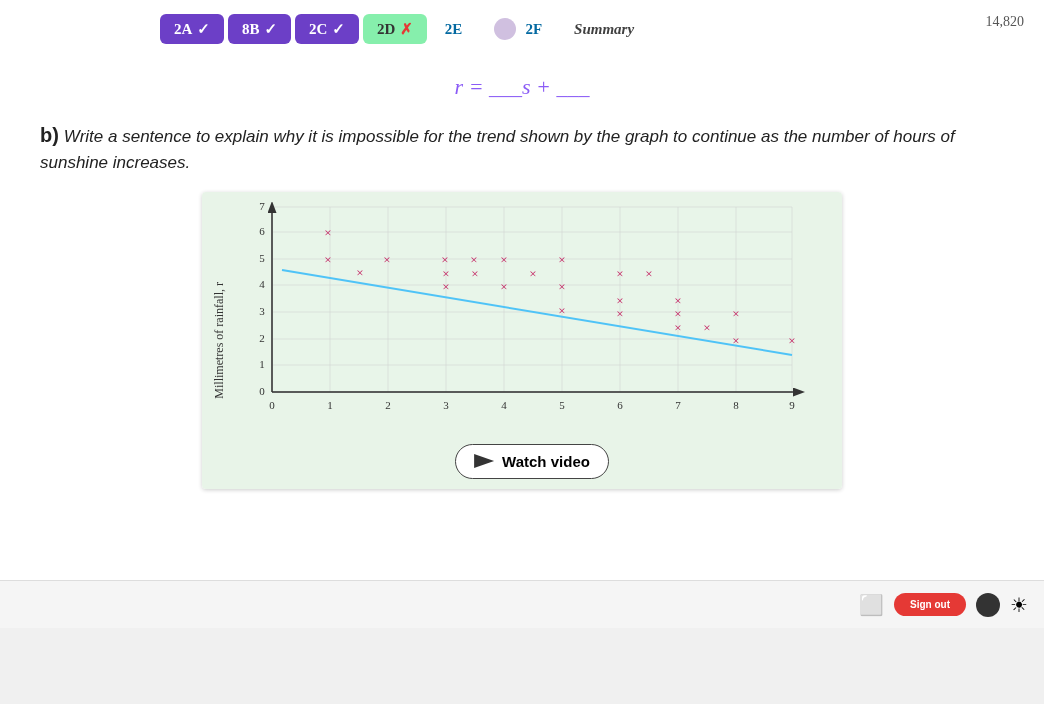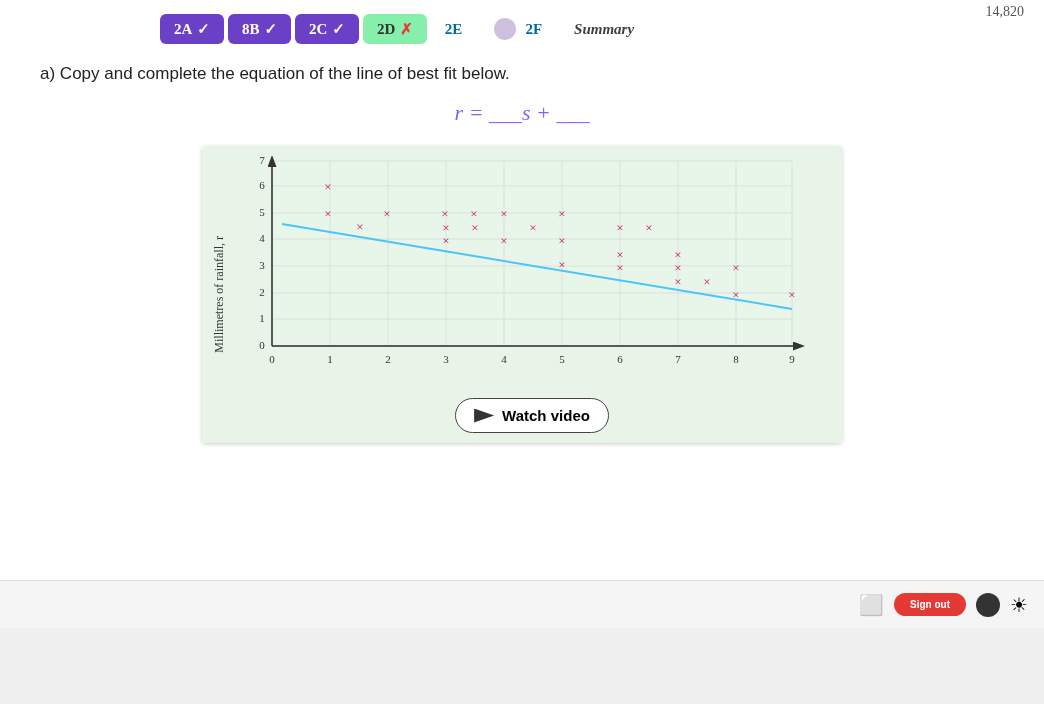--- a/index.html
+++ b/index.html
@@ -231,36 +231,36 @@
     <div class="tab-item tab-inactive">
       <span>2E</span>
     </div>
     <div class="tab-item tab-inactive">
       <span style="display:inline-block;width:22px;height:22px;background:#d0c0e0;border-radius:50%;vertical-align:middle;margin-right:4px;"></span>
       <span>2F</span>
     </div>
     <div class="tab-item tab-summary">
       <span>Summary</span>
     </div>
-    <div style="position:absolute;top:4px;right:20px;font-size:14px;color:#555;">
+    <div style="position:absolute;top:14px;right:20px;font-size:14px;color:#555;">
       <span>14,820</span>
     </div>
   </div>
 
   <div class="content-area">
 
-    <div class="question-a">
-      <span>a)</span>
-      <span>Copy and complete the equation of the line of best fit below.</span>
-    </div>
 
     <div class="equation-line">
       <em>r = ___s + ___</em>
     </div>
 
+    <div class="question-b">
+      <span class="bold-b">b)</span>
+      <span>Write a sentence to explain why it is impossible for the trend shown by the graph to continue as the number of hours of sunshine increases.</span>
+    </div>
 
     <div class="graph-container">
       <div class="graph-body">
         <div class="y-axis-label">Millimetres of rainfall, r</div>
         <div class="graph-svg-wrapper">
           <svg width="580" height="230" viewBox="0 0 580 230">
 
             <rect x="40" y="5" width="520" height="185" fill="#e8f5e9"></rect>
 
             <line x1="40" y1="5" x2="40" y2="190" stroke="#aaa" stroke-width="1"></line>

